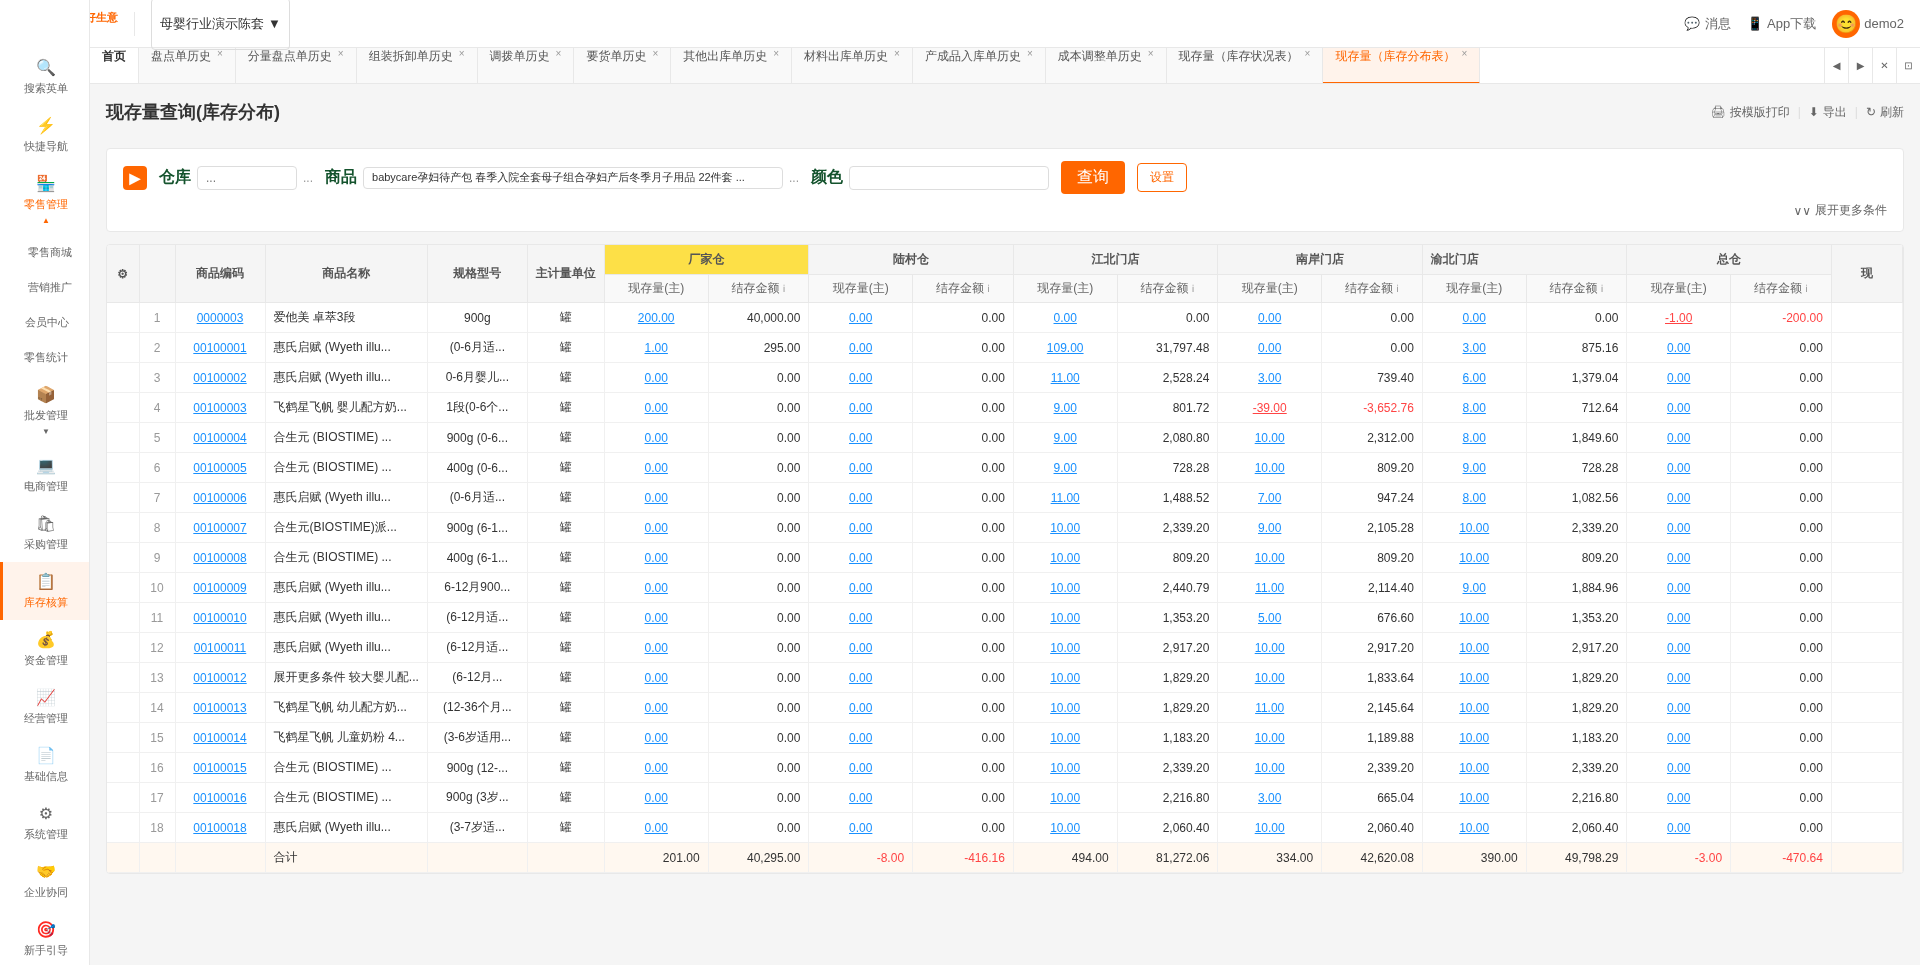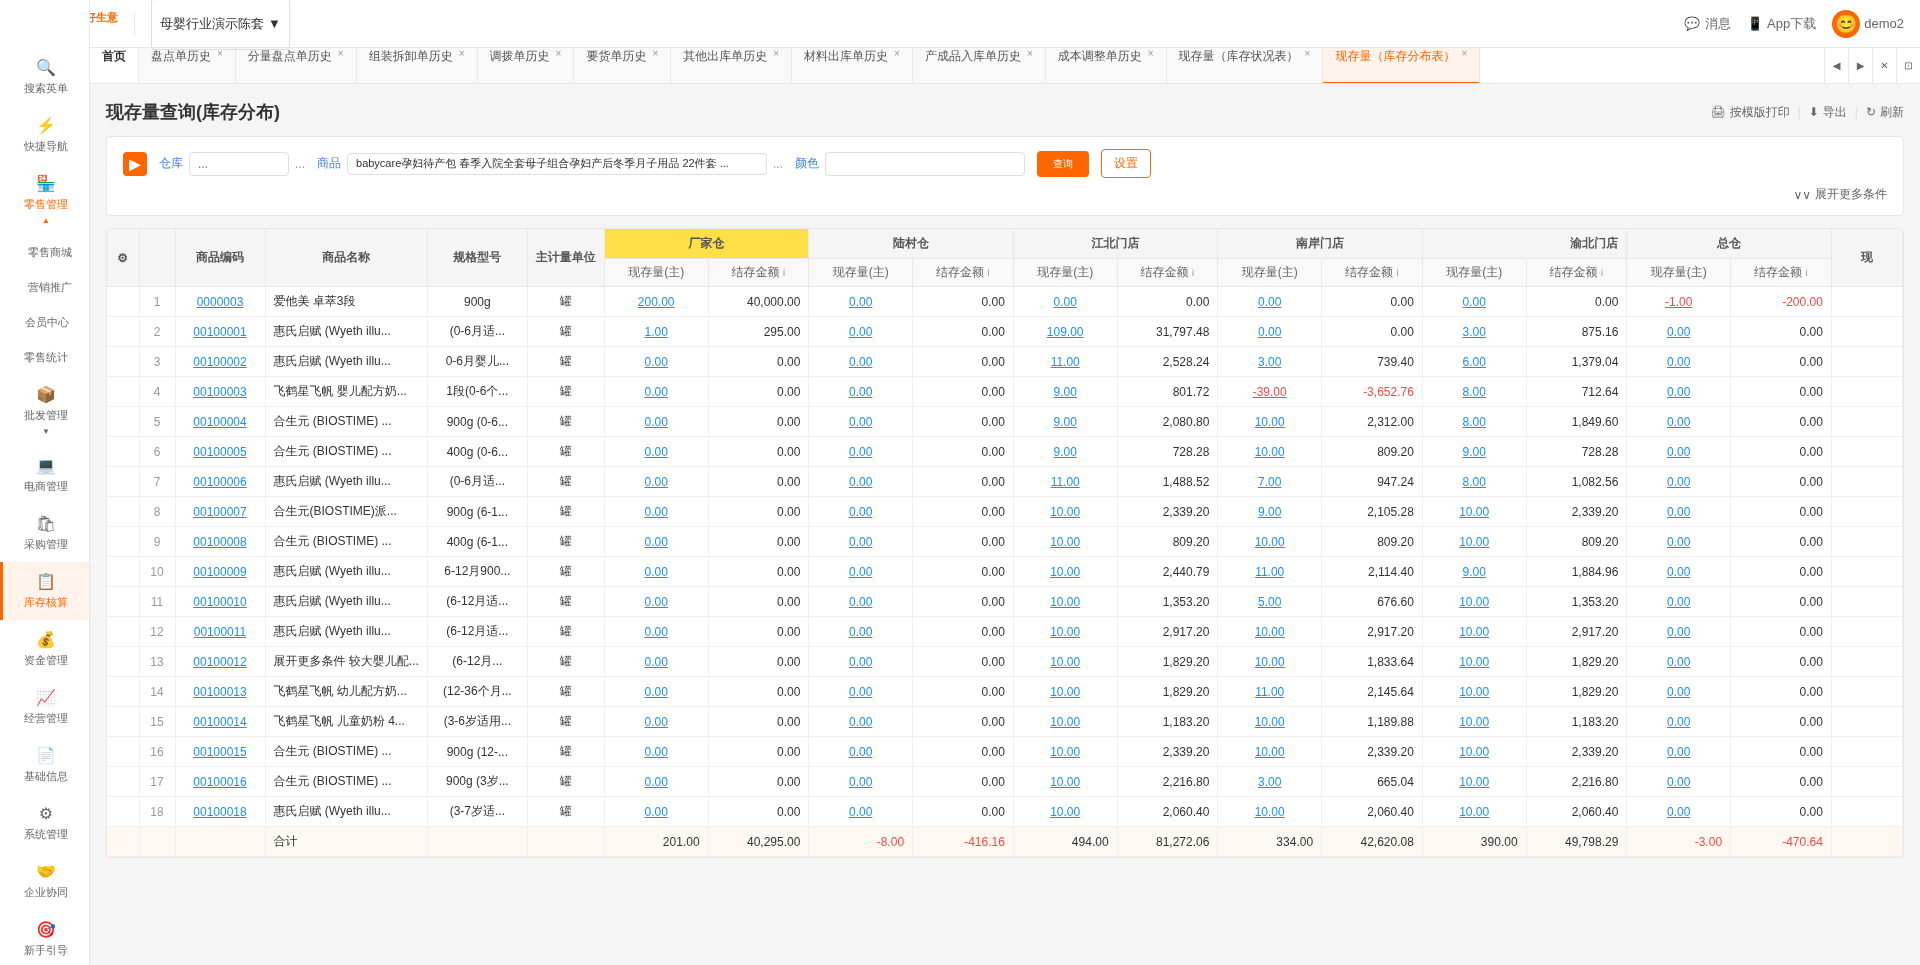--- a/index.html
+++ b/index.html
@@ -101,21 +101,21 @@
       padding: 16px;
       background: #f5f5f5;
       min-height: calc(100vh - 84px);
     }
 
     
     .page-header {
       display: flex;
       align-items: center;
       justify-content: space-between;
-      margin-bottom: 12px;
+      margin-bottom: 24px;
     }
     .page-title { font-size: 18px; font-weight: bold; color: #333; }
     .page-actions { display: flex; align-items: center; gap: 8px; }
     .btn-print { display: flex; align-items: center; gap: 4px; cursor: pointer; color: #666; font-size: 12px; }
     .btn-export { display: flex; align-items: center; gap: 4px; cursor: pointer; color: #666; font-size: 12px; }
     .btn-refresh { display: flex; align-items: center; gap: 4px; cursor: pointer; color: #666; font-size: 12px; }
 
     
     .filter-bar {
       background: #fff;
@@ -132,21 +132,21 @@
     }
     .filter-expand-btn {
       width: 24px; height: 24px;
       background: #ff6600;
       border-radius: 4px;
       display: flex; align-items: center; justify-content: center;
       color: #fff; cursor: pointer; font-size: 14px; font-weight: bold;
       flex-shrink: 0;
     }
     .filter-item { display: flex; align-items: center; gap: 6px; }
-    .filter-label { color: #3b82f6; white-space: nowrap; font-size: 12px; }
+    .filter-label { color: #14532d; white-space: nowrap; font-size: 16px; font-weight: bold; }
     .filter-input {
       border: 1px solid #ddd;
       border-radius: 4px;
       padding: 4px 8px;
       font-size: 12px;
       color: #333;
       min-width: 80px;
       background: #fff;
     }
     .filter-input-long {
@@ -154,21 +154,21 @@
       color: #666;
     }
     .filter-dots { color: #999; cursor: pointer; }
     .btn-search {
       background: #ff6600;
       color: #fff;
       border: none;
       border-radius: 4px;
       padding: 6px 16px;
       cursor: pointer;
-      font-size: 10px;
+      font-size: 16px;
       white-space: nowrap;
     }
     .btn-setting {
       background: #fff;
       color: #ff6600;
       border: 1px solid #ff6600;
       border-radius: 4px;
       padding: 5px 12px;
       cursor: pointer;
       font-size: 12px;
@@ -465,21 +465,21 @@
           </th>
           <th rowspan="2" class="col-num" style="background:#f5f5f5;border-right:1px solid #e8e8e8;border-bottom:1px solid #e8e8e8;"></th>
           <th rowspan="2" class="col-code" style="background:#f5f5f5;border-right:1px solid #e8e8e8;border-bottom:1px solid #e8e8e8;">商品编码</th>
           <th rowspan="2" class="col-name" style="background:#f5f5f5;border-right:1px solid #e8e8e8;border-bottom:1px solid #e8e8e8;">商品名称</th>
           <th rowspan="2" class="col-spec" style="background:#f5f5f5;border-right:1px solid #e8e8e8;border-bottom:1px solid #e8e8e8;">规格型号</th>
           <th rowspan="2" class="col-unit" style="background:#f5f5f5;border-right:1px solid #e8e8e8;border-bottom:1px solid #e8e8e8;">主计量单位</th>
           <th colspan="2" style="background:#fde047;border-right:1px solid #e8e8e8;border-bottom:1px solid #e8e8e8;text-align:center;">厂家仓</th>
           <th colspan="2" style="background:#f5f5f5;border-right:1px solid #e8e8e8;border-bottom:1px solid #e8e8e8;text-align:center;">陆村仓</th>
           <th colspan="2" style="background:#f5f5f5;border-right:1px solid #e8e8e8;border-bottom:1px solid #e8e8e8;text-align:center;">江北门店</th>
           <th colspan="2" style="background:#f5f5f5;border-right:1px solid #e8e8e8;border-bottom:1px solid #e8e8e8;text-align:center;">南岸门店</th>
-          <th colspan="2" style="background:#f5f5f5;border-right:1px solid #e8e8e8;border-bottom:1px solid #e8e8e8;text-align:right;">渝北门店</th>
+          <th colspan="2" style="background:#f5f5f5;border-right:1px solid #e8e8e8;border-bottom:1px solid #e8e8e8;text-align:left;">渝北门店</th>
           <th colspan="2" style="background:#f5f5f5;border-right:1px solid #e8e8e8;border-bottom:1px solid #e8e8e8;text-align:center;">总仓</th>
           <th rowspan="2" style="background:#f5f5f5;border-right:1px solid #e8e8e8;border-bottom:1px solid #e8e8e8;text-align:center;min-width:50px;">现</th>
         </tr>
         <tr>
           <th class="th-secondary">现存量(主)</th>
           <th class="th-secondary">结存金额 <span class="info-icon">ℹ</span></th>
           <th class="th-secondary">现存量(主)</th>
           <th class="th-secondary">结存金额 <span class="info-icon">ℹ</span></th>
           <th class="th-secondary">现存量(主)</th>
           <th class="th-secondary">结存金额 <span class="info-icon">ℹ</span></th>

